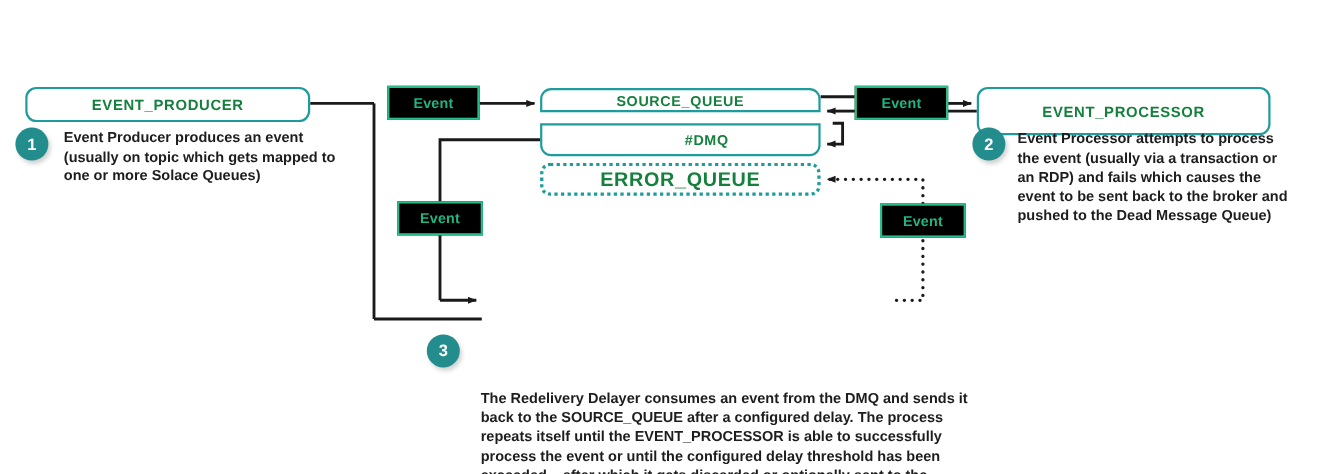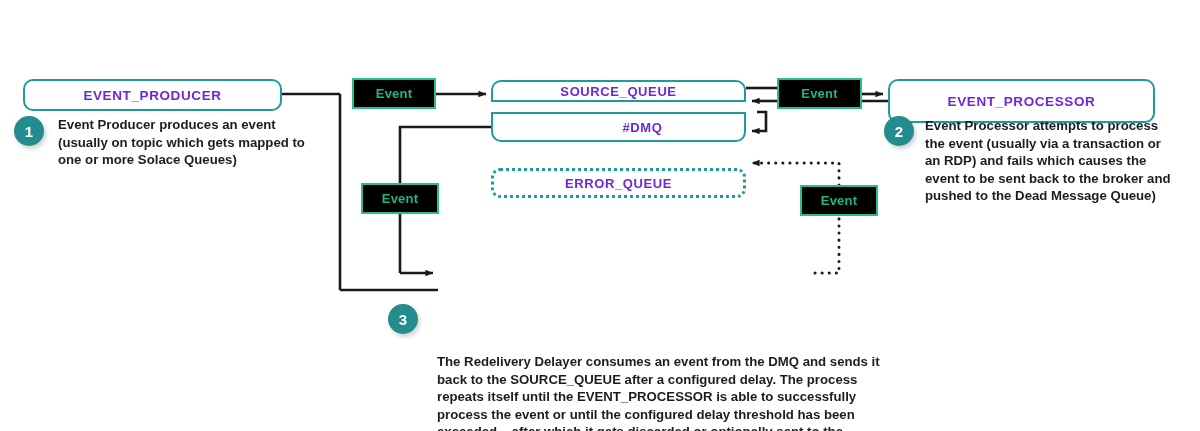--- a/index.html
+++ b/index.html
@@ -28,21 +28,21 @@
     pointer-events: none;
   }
 
   
   .node {
     position: absolute;
     box-sizing: border-box;
     border: 2.5px solid #1E9C9C;
     border-radius: 10px;
     background: #ffffff;
-    color: #6d28d9;
+    color: #15803d;
     display: flex;
     align-items: center;
     justify-content: center;
     letter-spacing: 0.6px;
     font-weight: 600;
   }
   .node.flat-top {
     border-top-left-radius: 0;
     border-top-right-radius: 0;
   }
@@ -67,23 +67,22 @@
     left: 491px; top: 80px; width: 255px; height: 22px;
     font-size: 13px;
   }
   #node-dmq {
     left: 491px; top: 112px; width: 255px; height: 30px;
     font-size: 13px;
     padding-left: 48px;
   }
   #node-error-queue {
     left: 491px; top: 148px; width: 255px; height: 30px;
-    font-size: 13px;
+    font-size: 18px;
     border-radius: 9px;
-    margin-top: 20px;
   }
   #node-redelivery-delayer {
     left: 438px; top: 253px; width: 377px; height: 40px;
     font-size: 23px;
     font-weight: 500;
     letter-spacing: 0.5px;
   }
 
   
   #solace-banner {

